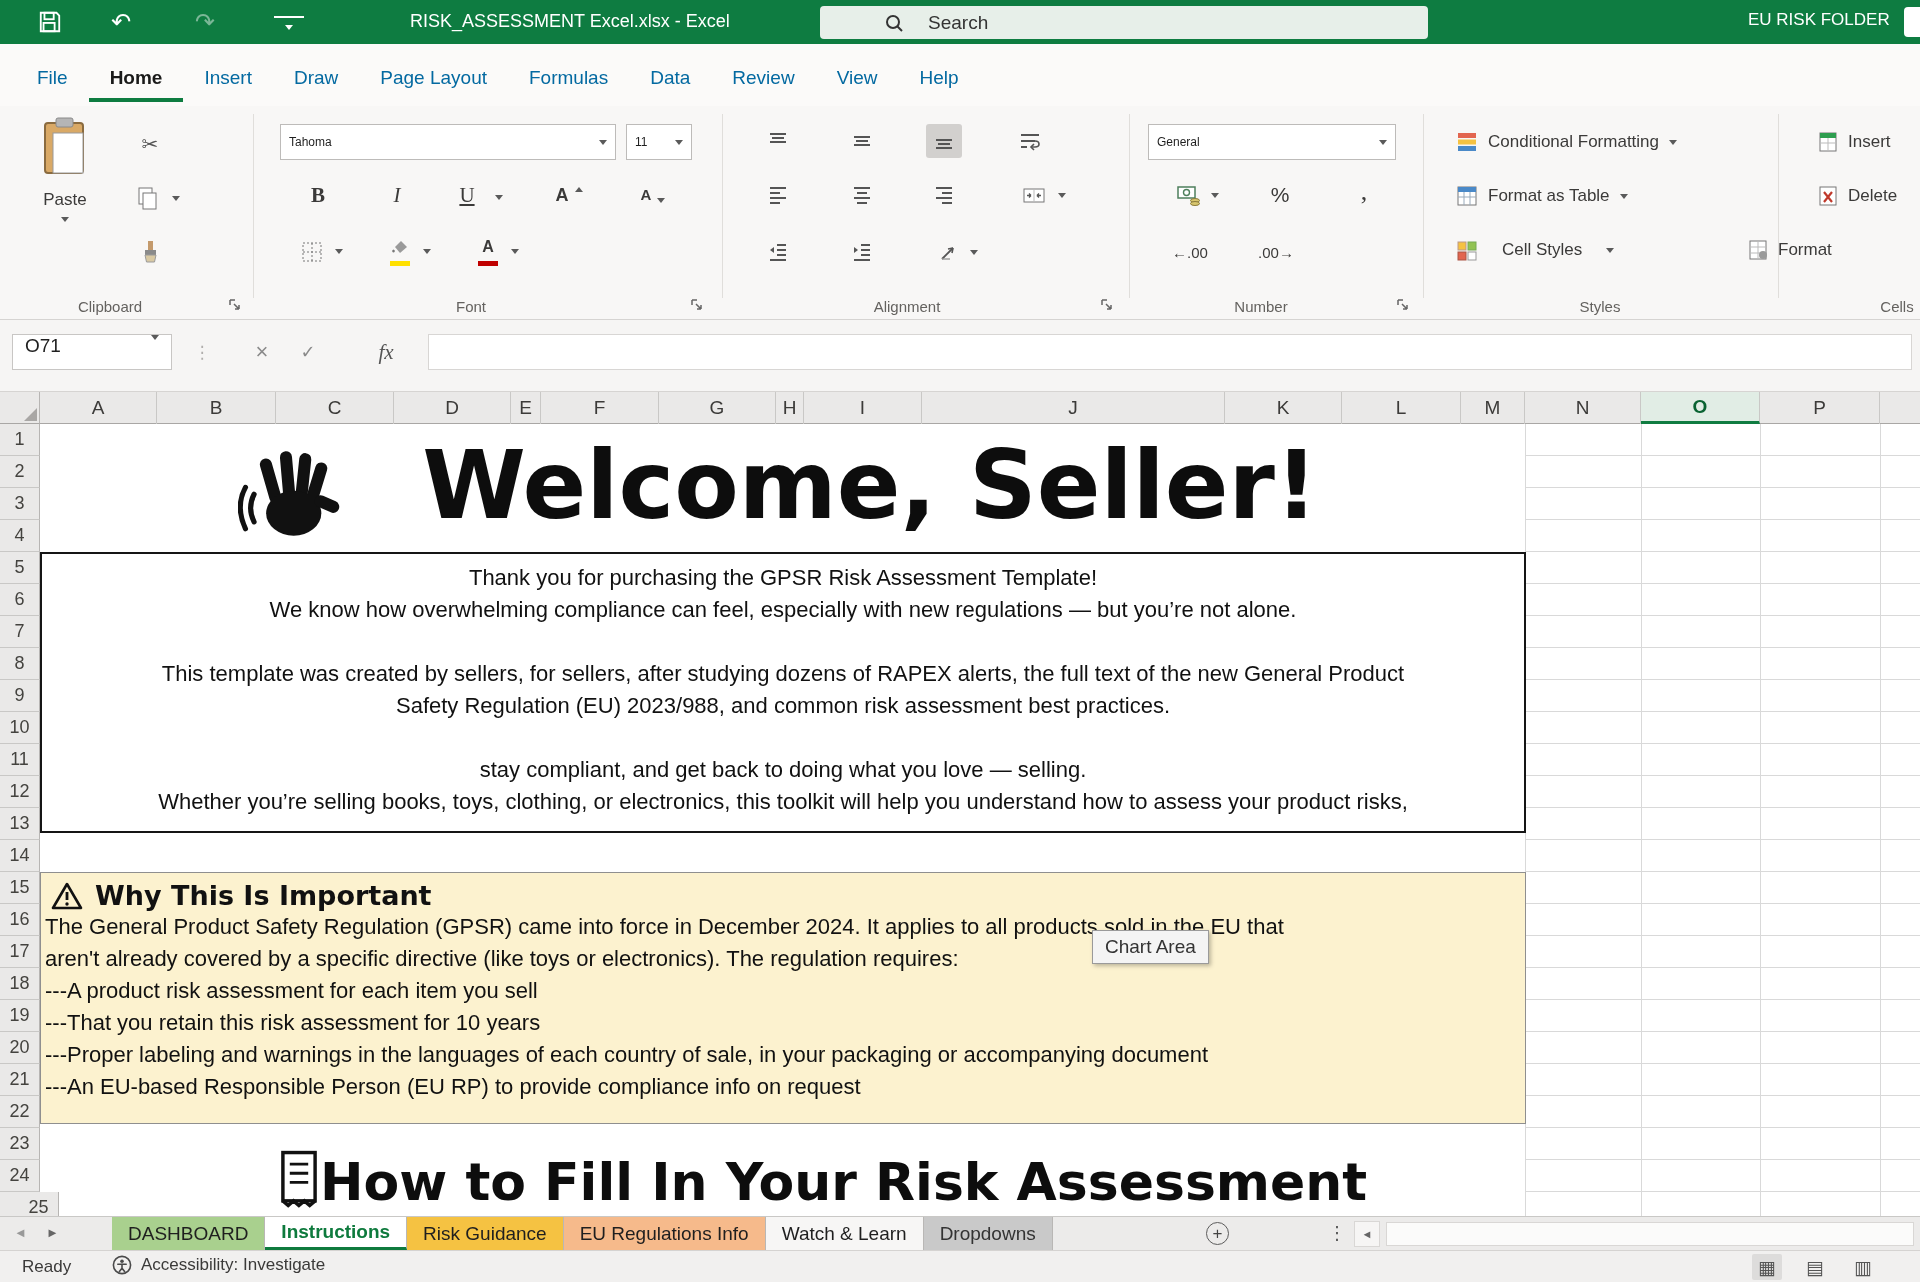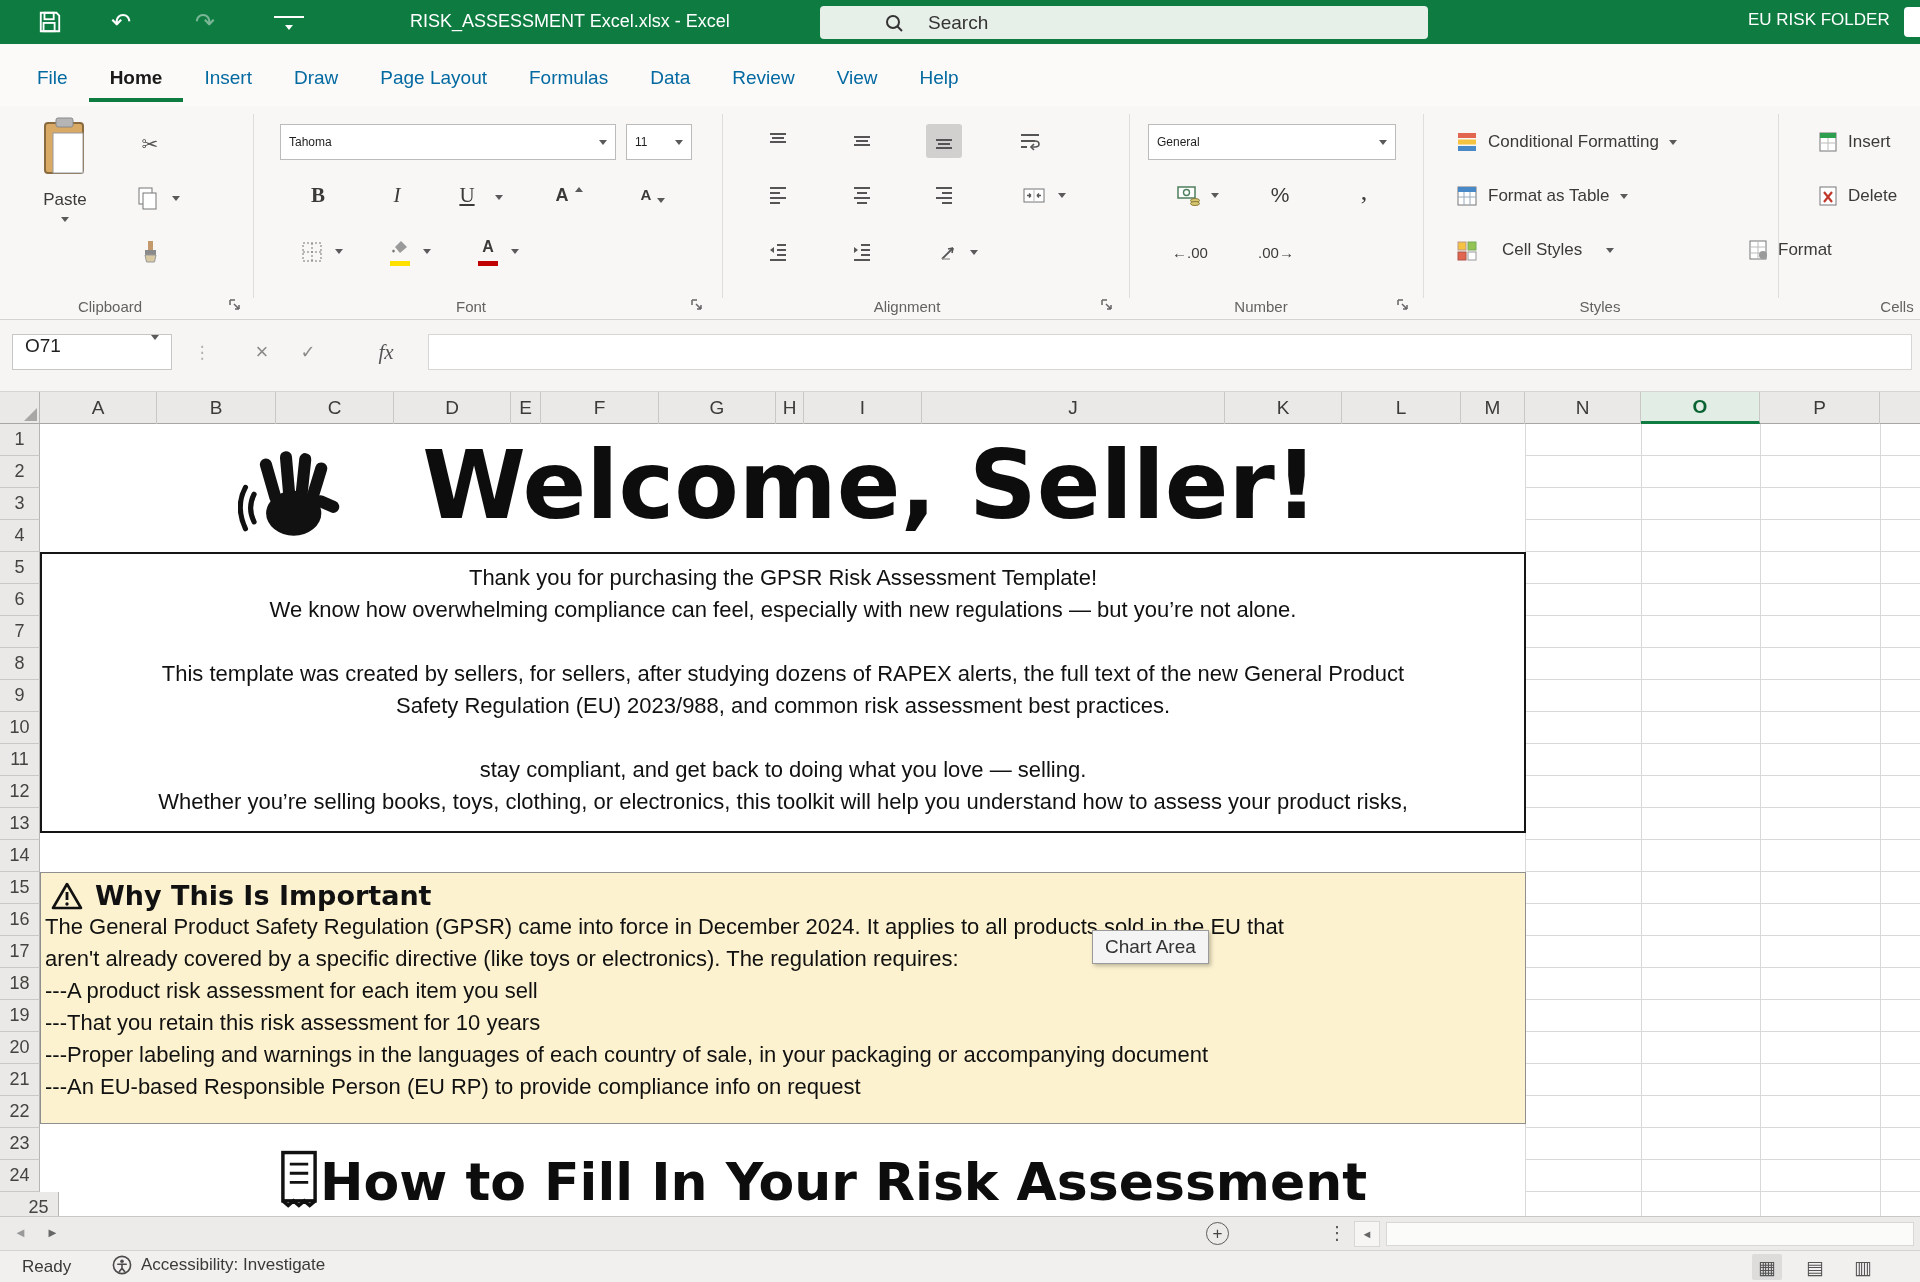--- a/index.html
+++ b/index.html
@@ -498,20 +498,28 @@
       <rect x="6" y="3" width="28" height="42" fill="#fff" stroke="#111" stroke-width="3"></rect>
       <path d="M12 13 H28 M12 21 H28 M12 29 H28" stroke="#111" stroke-width="2.4"></path>
       <path d="M6 45 l4.6 4 4.6 -4 4.7 4 4.7 -4 4.7 4 4.7 -4" fill="none" stroke="#111" stroke-width="3"></path>
     </svg>
     <div id="howto-title">How to Fill In Your Risk Assessment</div>
   </div>
 
   <div id="tabbar" class="abs">
     <span class="tabnav" style="left:14px;color:#999">◄</span>
     <span class="tabnav" style="left:46px">►</span>
+    <div id="sheet-tabs-list">
+        <div class="sheet-tab" style="background: rgb(169, 208, 142); color: rgb(31, 31, 31);">DASHBOARD</div>
+        <div class="sheet-tab active" style="background: rgb(255, 255, 255); color: rgb(14, 122, 61);">Instructions</div>
+        <div class="sheet-tab" style="background: rgb(245, 194, 66); color: rgb(31, 31, 31);">Risk Guidance</div>
+        <div class="sheet-tab" style="background: rgb(246, 186, 139); color: rgb(31, 31, 31);">EU Regulations Info</div>
+        <div class="sheet-tab" style="background: rgb(247, 246, 245); color: rgb(31, 31, 31);">Watch &amp; Learn</div>
+        <div class="sheet-tab" style="background: rgb(201, 201, 201); color: rgb(51, 51, 51);">Dropdowns</div>
+      </div>
     <div id="add-sheet">+</div>
     <span id="tab-dots">⋮</span>
     <div id="hscroll-left">◄</div>
     <div id="hscroll-track"></div>
   </div>
 
   <div id="statusbar" class="abs">
     <span class="txt abs" style="left:22px;top:6px">Ready</span>
     <div class="abs flex" style="left:112px;top:4px;gap:9px">
       <svg width="20" height="20" viewBox="0 0 20 20">

